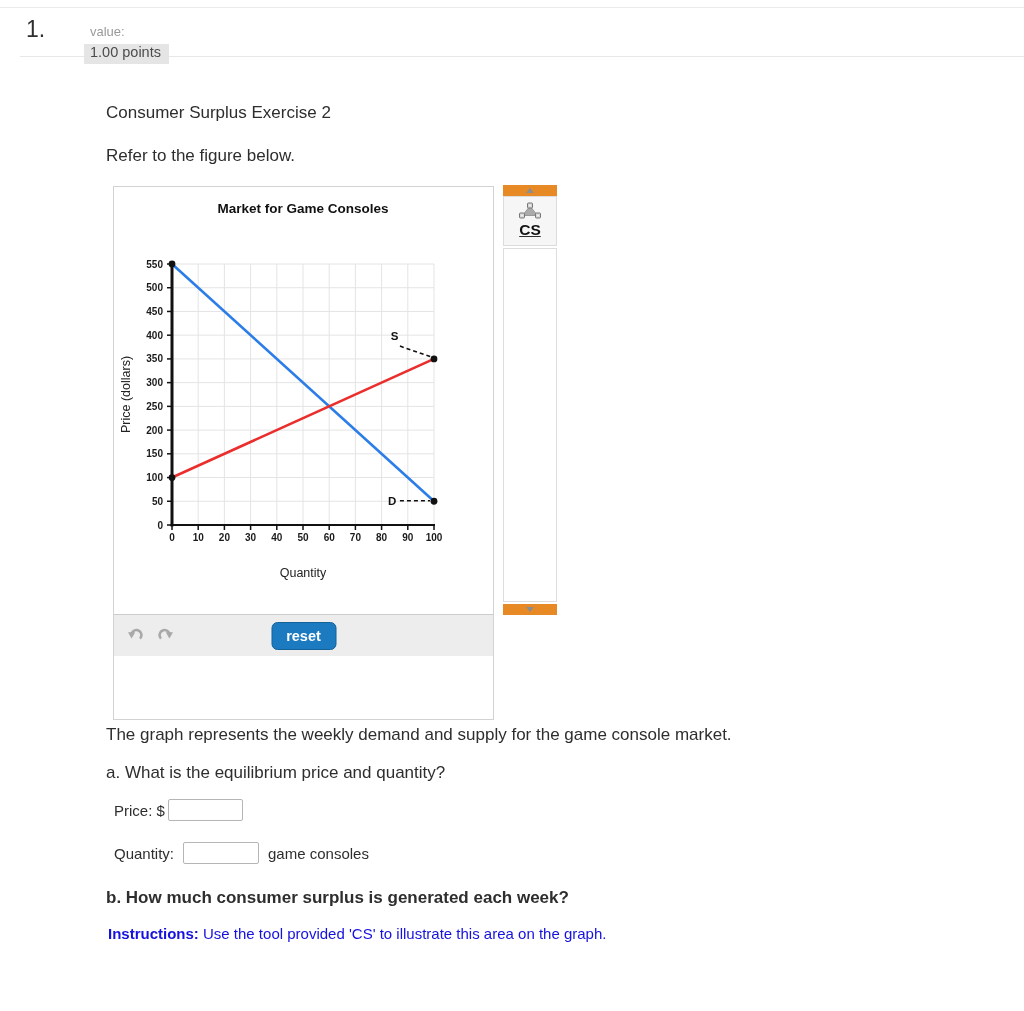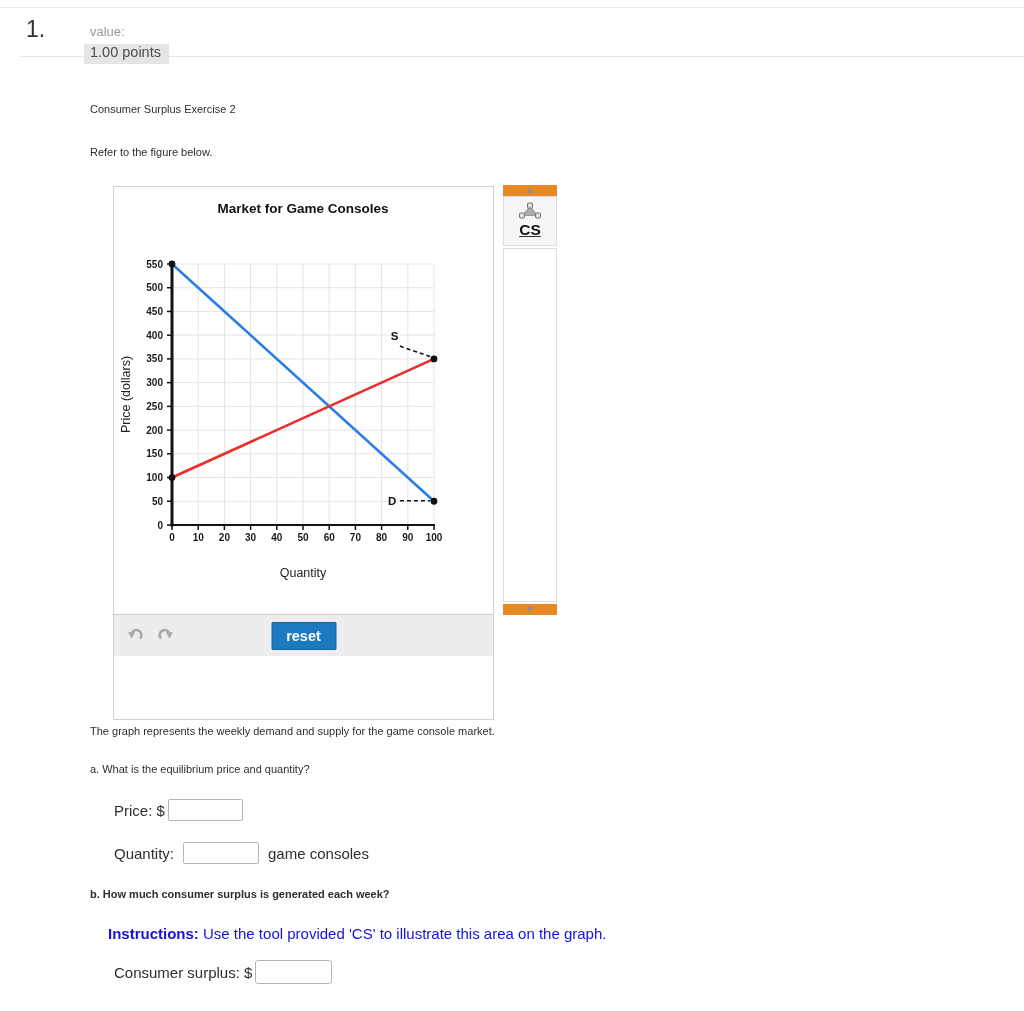--- a/index.html
+++ b/index.html
@@ -14,35 +14,35 @@
   .exercise-title{left:90px;top:103px;font-size:15px;color:#333;}
   .refer-text{left:90px;top:146px;font-size:15px;color:#333;}
 
   
   .figure-widget{left:113px;top:186px;width:381px;height:534px;border:1px solid #d2d2d2;box-sizing:border-box;background:#fff;}
   .chart-area{position:relative;width:379px;height:427px;background:#fff;}
   .chart-area svg{display:block;}
   .chart-toolbar{position:relative;width:100%;height:42px;background:#ededed;border-top:1px solid #cccccc;box-sizing:border-box;display:flex;align-items:center;}
   .history-icons{display:flex;gap:11px;margin-left:14px;}
   .history-icons svg{cursor:pointer;}
-  .reset-button{position:absolute;left:50%;top:50%;transform:translate(-50%,-50%);width:63px;height:26px;background:#1b7ac0;border:1px solid #13629c;border-radius:1px;color:#fff;font-weight:bold;font-size:14.5px;font-family:"Liberation Sans","DejaVu Sans",sans-serif;display:flex;align-items:center;justify-content:center;cursor:pointer;}
+  .reset-button{position:absolute;left:50%;top:50%;transform:translate(-50%,-50%);width:63px;height:26px;background:#1b7ac0;border:1px solid #13629c;border-radius:6px;color:#fff;font-weight:bold;font-size:14.5px;font-family:"Liberation Sans","DejaVu Sans",sans-serif;display:flex;align-items:center;justify-content:center;cursor:pointer;}
 
   
   .cs-strip{left:503px;top:185px;width:54px;text-decoration:underline;}
   .cs-scroll-bar{height:11px;display:flex;align-items:center;justify-content:center;cursor:pointer;}
   .tri-up{width:0;height:0;border-left:4px solid transparent;border-right:4px solid transparent;border-bottom:5px solid #8d8d8d;}
   .tri-down{width:0;height:0;border-left:4px solid transparent;border-right:4px solid transparent;border-top:5px solid #8d8d8d;}
   .cs-tool-button{height:50px;background:#f6f6f6;border:1px solid #dcdcdc;box-sizing:border-box;display:flex;flex-direction:column;align-items:center;cursor:pointer;}
   .cs-tool-button svg{margin-top:5px;}
   .cs-tool-label{font-size:15.5px;font-weight:bold;color:#111;line-height:1.3;}
   .cs-body{margin-top:2px;height:354px;background:#fff;border:1px solid #dddddd;box-sizing:border-box;}
   .cs-bottom{margin-top:2px;}
 
   
-  .body-text{font-size:11px;color:#2e2e2e;}
+  .body-text{font-size:17px;color:#2e2e2e;margin-left:16px;}
   .description-text{left:90px;top:725px;}
   .part-a-text{left:90px;top:763px;}
   .part-b-text{left:90px;top:888px;font-weight:bold;}
   .instructions-line{left:108px;top:925px;font-size:15px;}
   .row{display:flex;align-items:center;font-size:15px;color:#2e2e2e;}
   .price-row{left:114px;top:799px;}
   .quantity-row{left:114px;top:842px;}
   .cs-row{left:114px;top:960px;}
   .answer-input{height:20px;border:1px solid #b5b5b5;border-radius:2px;background:#fff;font-size:14px;padding:0 4px;box-sizing:content-box;font-family:"Liberation Sans","DejaVu Sans",sans-serif;}
   .price-row .answer-input{width:65px;margin-left:3px;}
@@ -201,18 +201,14 @@
     <input class="answer-input" type="text" value="" style="">
     <span>game consoles</span>
   </div>
 
   <div class="abs part-b-text body-text">b. How much consumer surplus is generated each week?</div>
 
   <div class="abs instructions-line" style="color:#1511df;">
     <span style="font-weight:bold;">Instructions:</span><span> Use the tool provided 'CS' to illustrate this area on the graph.</span>
   </div>
 
-  <div class="abs row cs-row">
-    <span>Consumer surplus: $</span>
-    <input class="answer-input" type="text" value="" style="">
-  </div>
 
 </div>
 
 </body></html>

